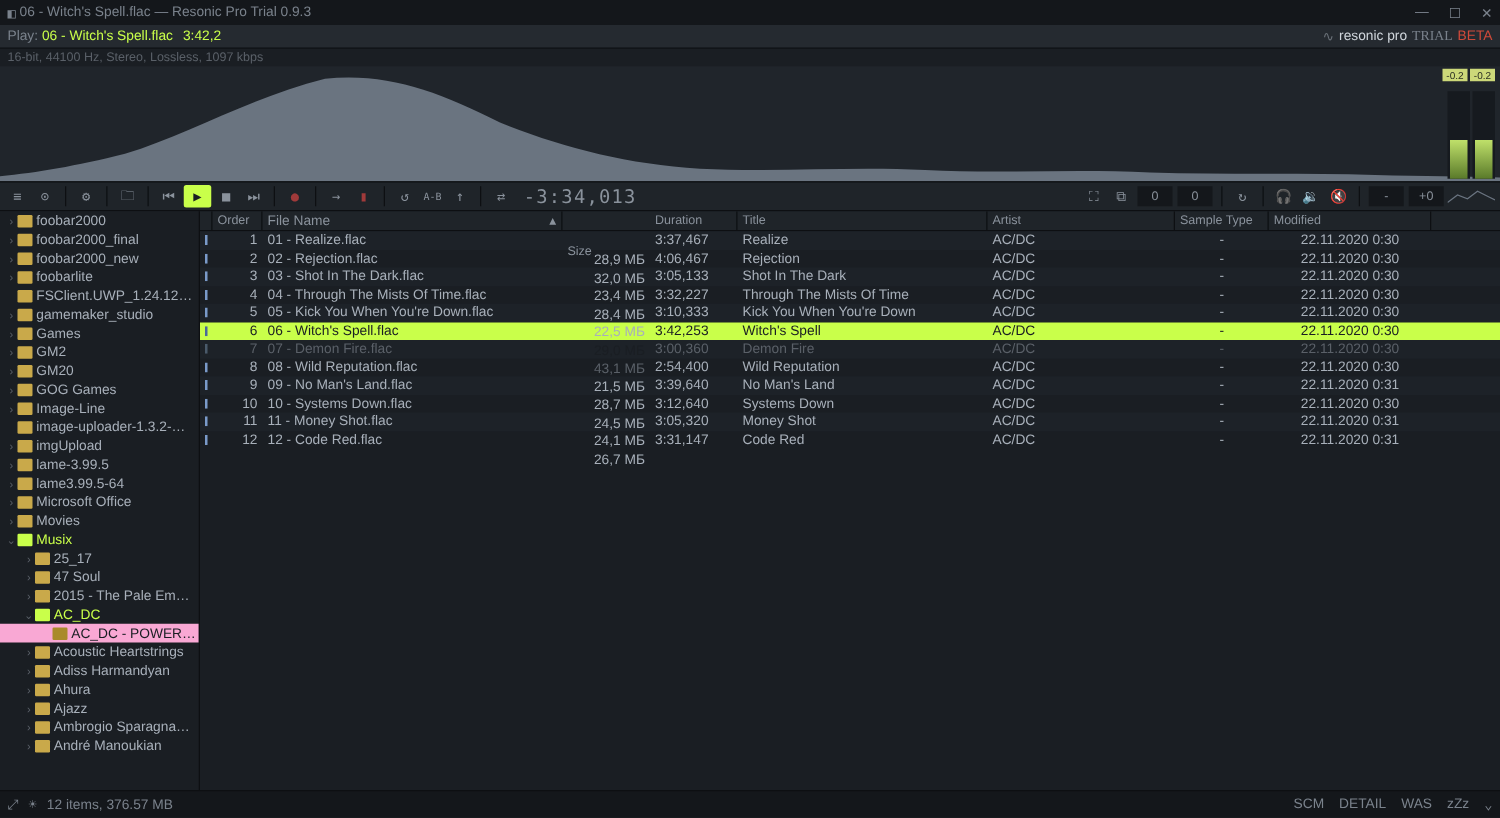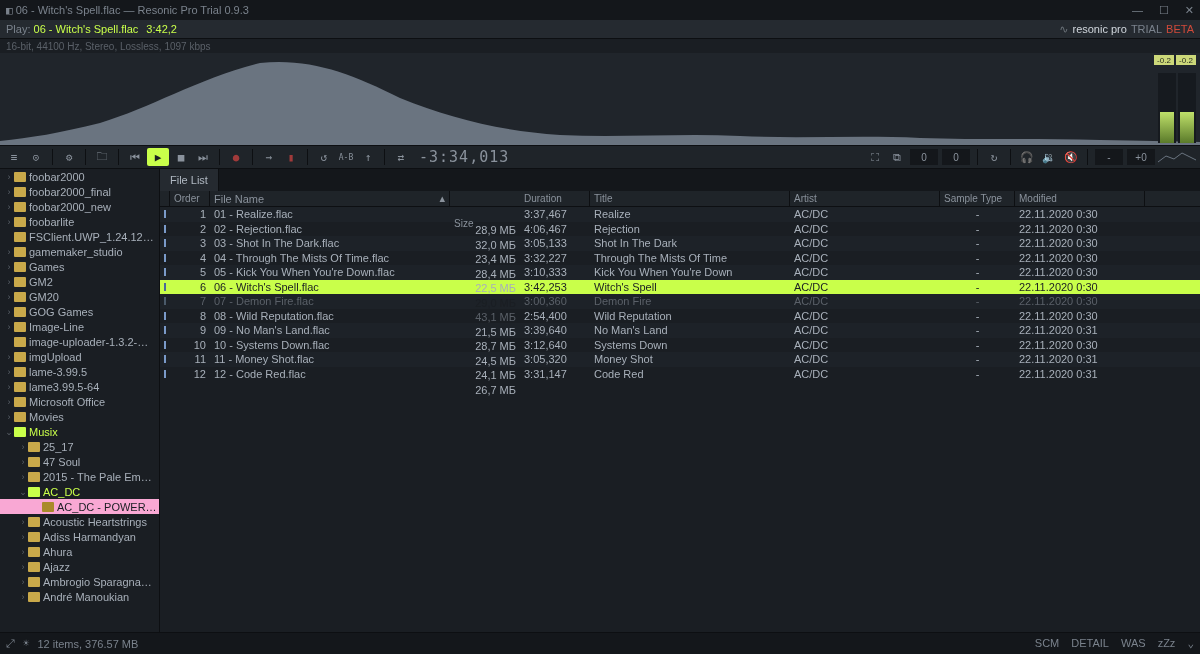--- a/index.html
+++ b/index.html
@@ -6,21 +6,21 @@
 body { width:1200px; height:654px; background:#1a1e23; color:#a8b0ba; overflow:hidden; }
 .titlebar { height:20px; background:#14171b; display:flex; align-items:center; padding:0 6px; color:#7a828c; }
 .titlebar .winctl { margin-left:auto; display:flex; gap:16px; }
 .titlebar .winctl span { cursor:default; }
 .infobar { height:19px; background:#252a30; display:flex; align-items:center; padding:0 6px; color:#7a828c; border-bottom:1px solid #0d0f12; }
 .infobar .now { color:#c9ff4a; }
 .infobar .pos { color:#c9ff4a; margin-left:8px; }
 .brand { margin-left:auto; display:flex; align-items:center; gap:4px; }
 .brand .logo { color:#6a7178; }
 .brand .name { color:#d0d6dc; font-weight:500; }
-.brand .trial { color:#7a828c; }
+.brand .trial { color:#7a828c;font-family:Liberation Serif, serif; }
 .brand .beta { color:#d04a3a; }
 .meta { height:14px; font-size:10px; color:#5a6068; padding-left:6px; display:flex; align-items:center; }
 .wave { height:92px; background:#20252b; position:relative; overflow:hidden; }
 .wave svg { width:100%; height:100%; display:block; }
 .levels { position:absolute; right:4px; top:2px; display:flex; gap:2px; }
 .levels .cell { width:20px; height:10px; background:#ccd879; color:#2a2e22; font-size:8px; display:flex; align-items:center; justify-content:center; }
 .meters { position:absolute; right:4px; bottom:2px; display:flex; gap:2px; }
 .meters .bar { width:18px; height:70px; background:#161a1f; position:relative; }
 .meters .bar .fill { position:absolute; left:2px; right:2px; bottom:0; height:45%; background:linear-gradient(to top,#5a7a2a,#bfe06a); }
 .toolbar { height:24px; background:#1f2429; border-top:1px solid #0d0f12; border-bottom:1px solid #0d0f12; display:flex; align-items:center; padding:0 4px; gap:2px; }
@@ -54,21 +54,21 @@
 .trow:nth-child(odd) { background:#1d2228; }
 .trow.sel { background:#c9ff4a; color:#1a1e23; }
 .trow.dim { color:#5a6068; }
 .td { padding:0 4px; overflow:hidden; white-space:nowrap; }
 .hdl { width:10px; display:flex; align-items:center; justify-content:center; }
 .hdl .sq { width:8px; height:8px; background:#7a9ac9; }
 .trow.sel .hdl .sq { background:#4a6a99; }
 .trow.dim .hdl .sq { background:#4a5a6a; }
 .c-order{width:40px;text-align:right;} .c-fname{width:240px;} .c-size{width:70px;text-align:right;margin-top:32px;}
 .c-dur{width:70px;} .c-title{width:200px;} .c-artist{width:150px;}
-.c-stype{width:75px;text-align:center;} .c-mod{width:130px;}
+.c-stype{width:75px;text-align:center;} .c-mod{width:130px;text-align:center;}
 .status { height:22px; background:#14171b; border-top:1px solid #0d0f12; display:flex; align-items:center; padding:0 6px; color:#7a828c; gap:8px; }
 .status .right { margin-left:auto; display:flex; gap:12px; }
 .status .right span { cursor:default; }
 .ic { font-family:monospace; }
 </style>
 </head>
 <body>
 
 <div class="titlebar">
   <span class="ic">◧</span>&nbsp;
@@ -302,23 +302,20 @@
         </div>
         <div class="tree-row" style="padding-left: 18px;">
           <span class="exp">›</span>
           <span class="fico"></span>
           <span>André Manoukian</span>
         </div>
       </div>
   </div>
 
   <div class="content">
-    <div class="tabs">
-      <div class="tab">File List</div>
-    </div>
     <div class="table">
       <div class="thead">
         <div class="th hdl"></div>
         <div class="th c-order">Order</div>
         <div class="th c-fname">
             <span>File Name</span>
             <span class="sort">▴</span>
           </div>
         <div class="th c-size">Size</div>
         <div class="th c-dur">Duration</div>

